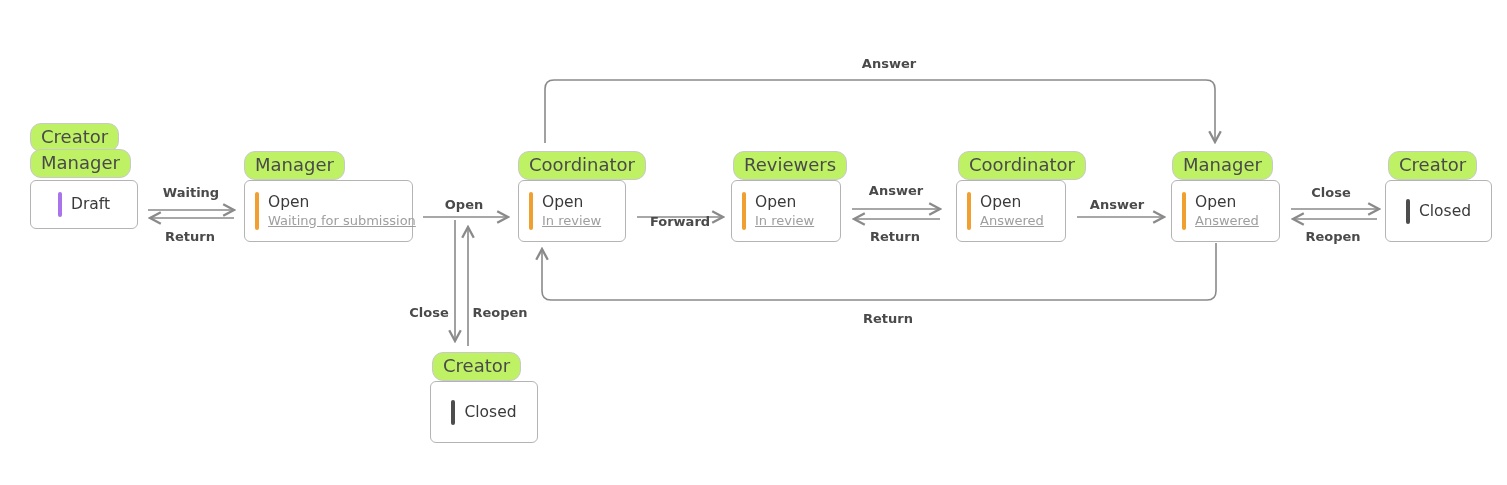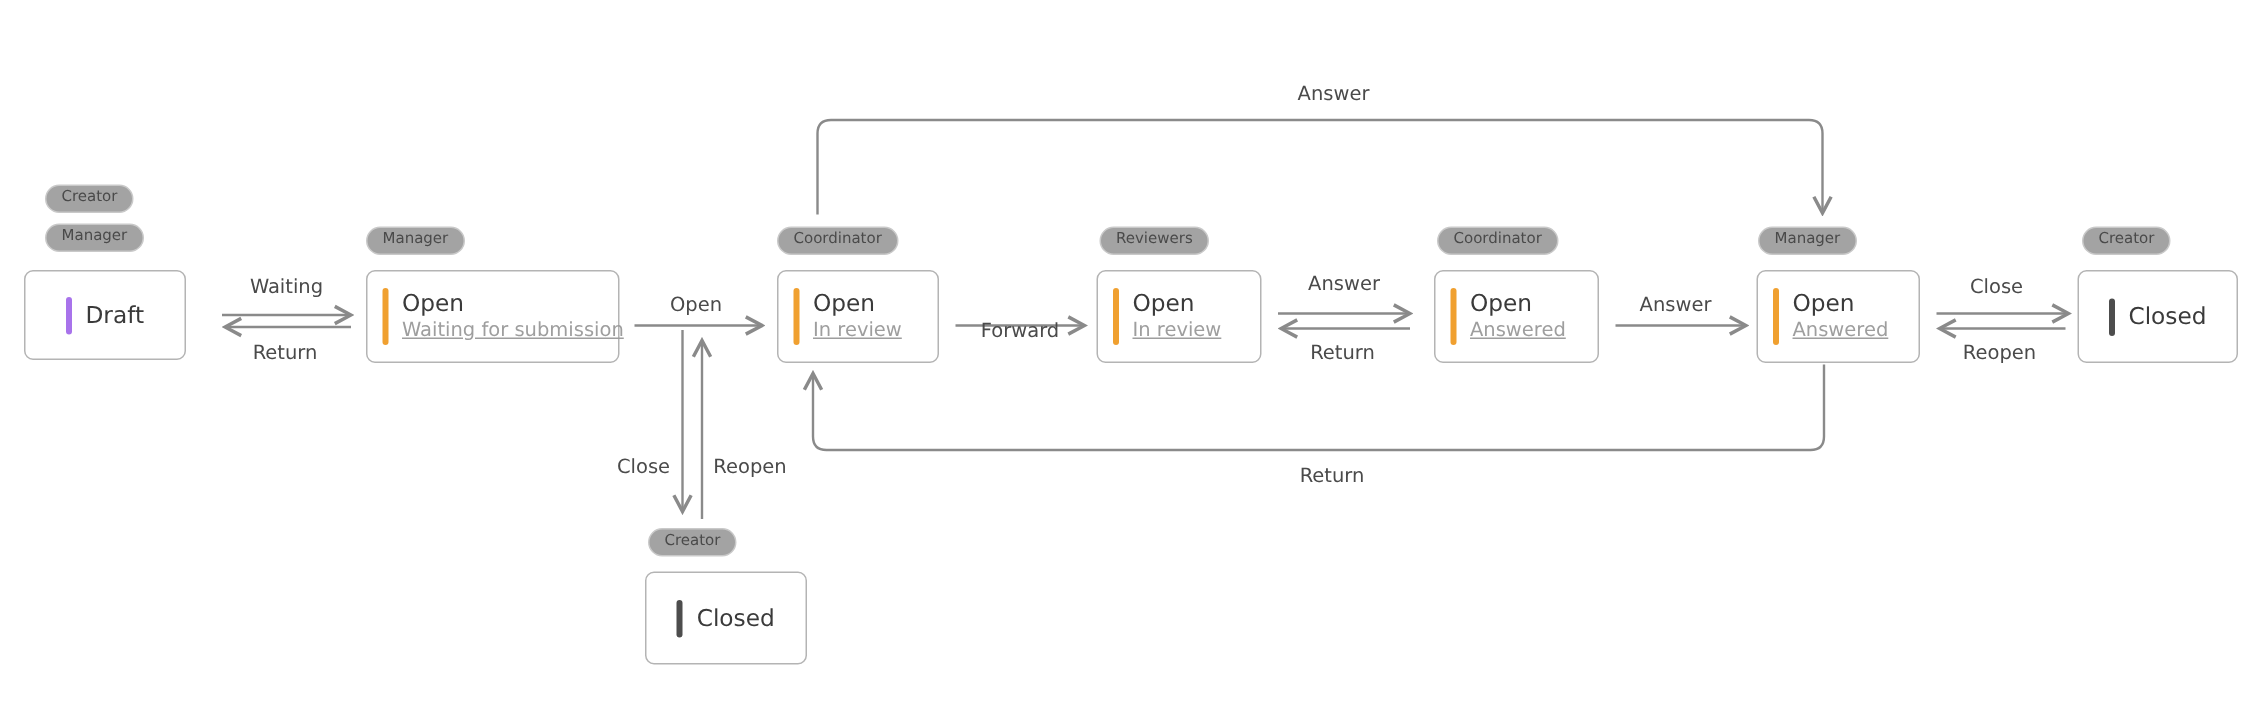--- a/index.html
+++ b/index.html
@@ -44,34 +44,34 @@
   }
   .state-subtitle {
     font-size: 13px;
     color: var(--subtitle_text, #9e9e9e);
     line-height: 1.3;
     white-space: nowrap;
     text-decoration: underline;
   }
   .pill {
     position: absolute;
-    font-size: 10px;
+    font-size: 18px;
     color: var(--label_text, #4a4a4a);
     border: 1px solid var(--pill_border, #c9c9c9);
     border-radius: 11px;
     padding: 1px 10px 3px 10px;
-    background: #a3a3a3;
+    background: #bef264;
     white-space: nowrap;
     line-height: 1.3;
   }
   .edge-label {
     position: absolute;
     transform: translate(-50%, -50%);
     font-size: 13px;
-    font-weight: normal;
+    font-weight: bold;
     color: var(--label_text, #4a4a4a);
     white-space: nowrap;
   }
 </style>
 </head>
 <body>
 
 <div class="canvas">
 
   <svg class="edges" width="1507" height="485" viewBox="0 0 1507 485" aria-hidden="true">
@@ -88,21 +88,21 @@
     <path d="M940,219 H854" marker-end="url(#arrow)"></path>
     <path d="M1077,217 H1164" marker-end="url(#arrow)"></path>
     <path d="M1291,209 H1379" marker-end="url(#arrow)"></path>
     <path d="M1377,219 H1293" marker-end="url(#arrow)"></path>
     <path d="M545,143 V89 Q545,80 554,80 H1206 Q1215,80 1215,89 V142" marker-end="url(#arrow)"></path>
     <path d="M1216,243 V291 Q1216,300 1207,300 H551 Q542,300 542,291 V249" marker-end="url(#arrow)"></path>
     <path d="M455,220 V341" marker-end="url(#arrow)"></path>
     <path d="M468,346 V227" marker-end="url(#arrow)"></path>
   </svg>
 
-  <div class="state centered" style="left:16px; top:180px; width:108px; height:60px;">
+  <div class="state centered" style="left:30px; top:180px; width:108px; height:49px;">
     <span class="bar short purple"></span>
     <span class="state-title">Draft</span>
   </div>
 
   <div class="state" style="left:244px; top:180px; width:169px; height:62px;">
     <span class="bar tall orange"></span>
     <span>
       <span class="state-title" style="display:block;">Open</span>
       <span class="state-subtitle" style="display:block;">Waiting for submission</span>
     </span>

